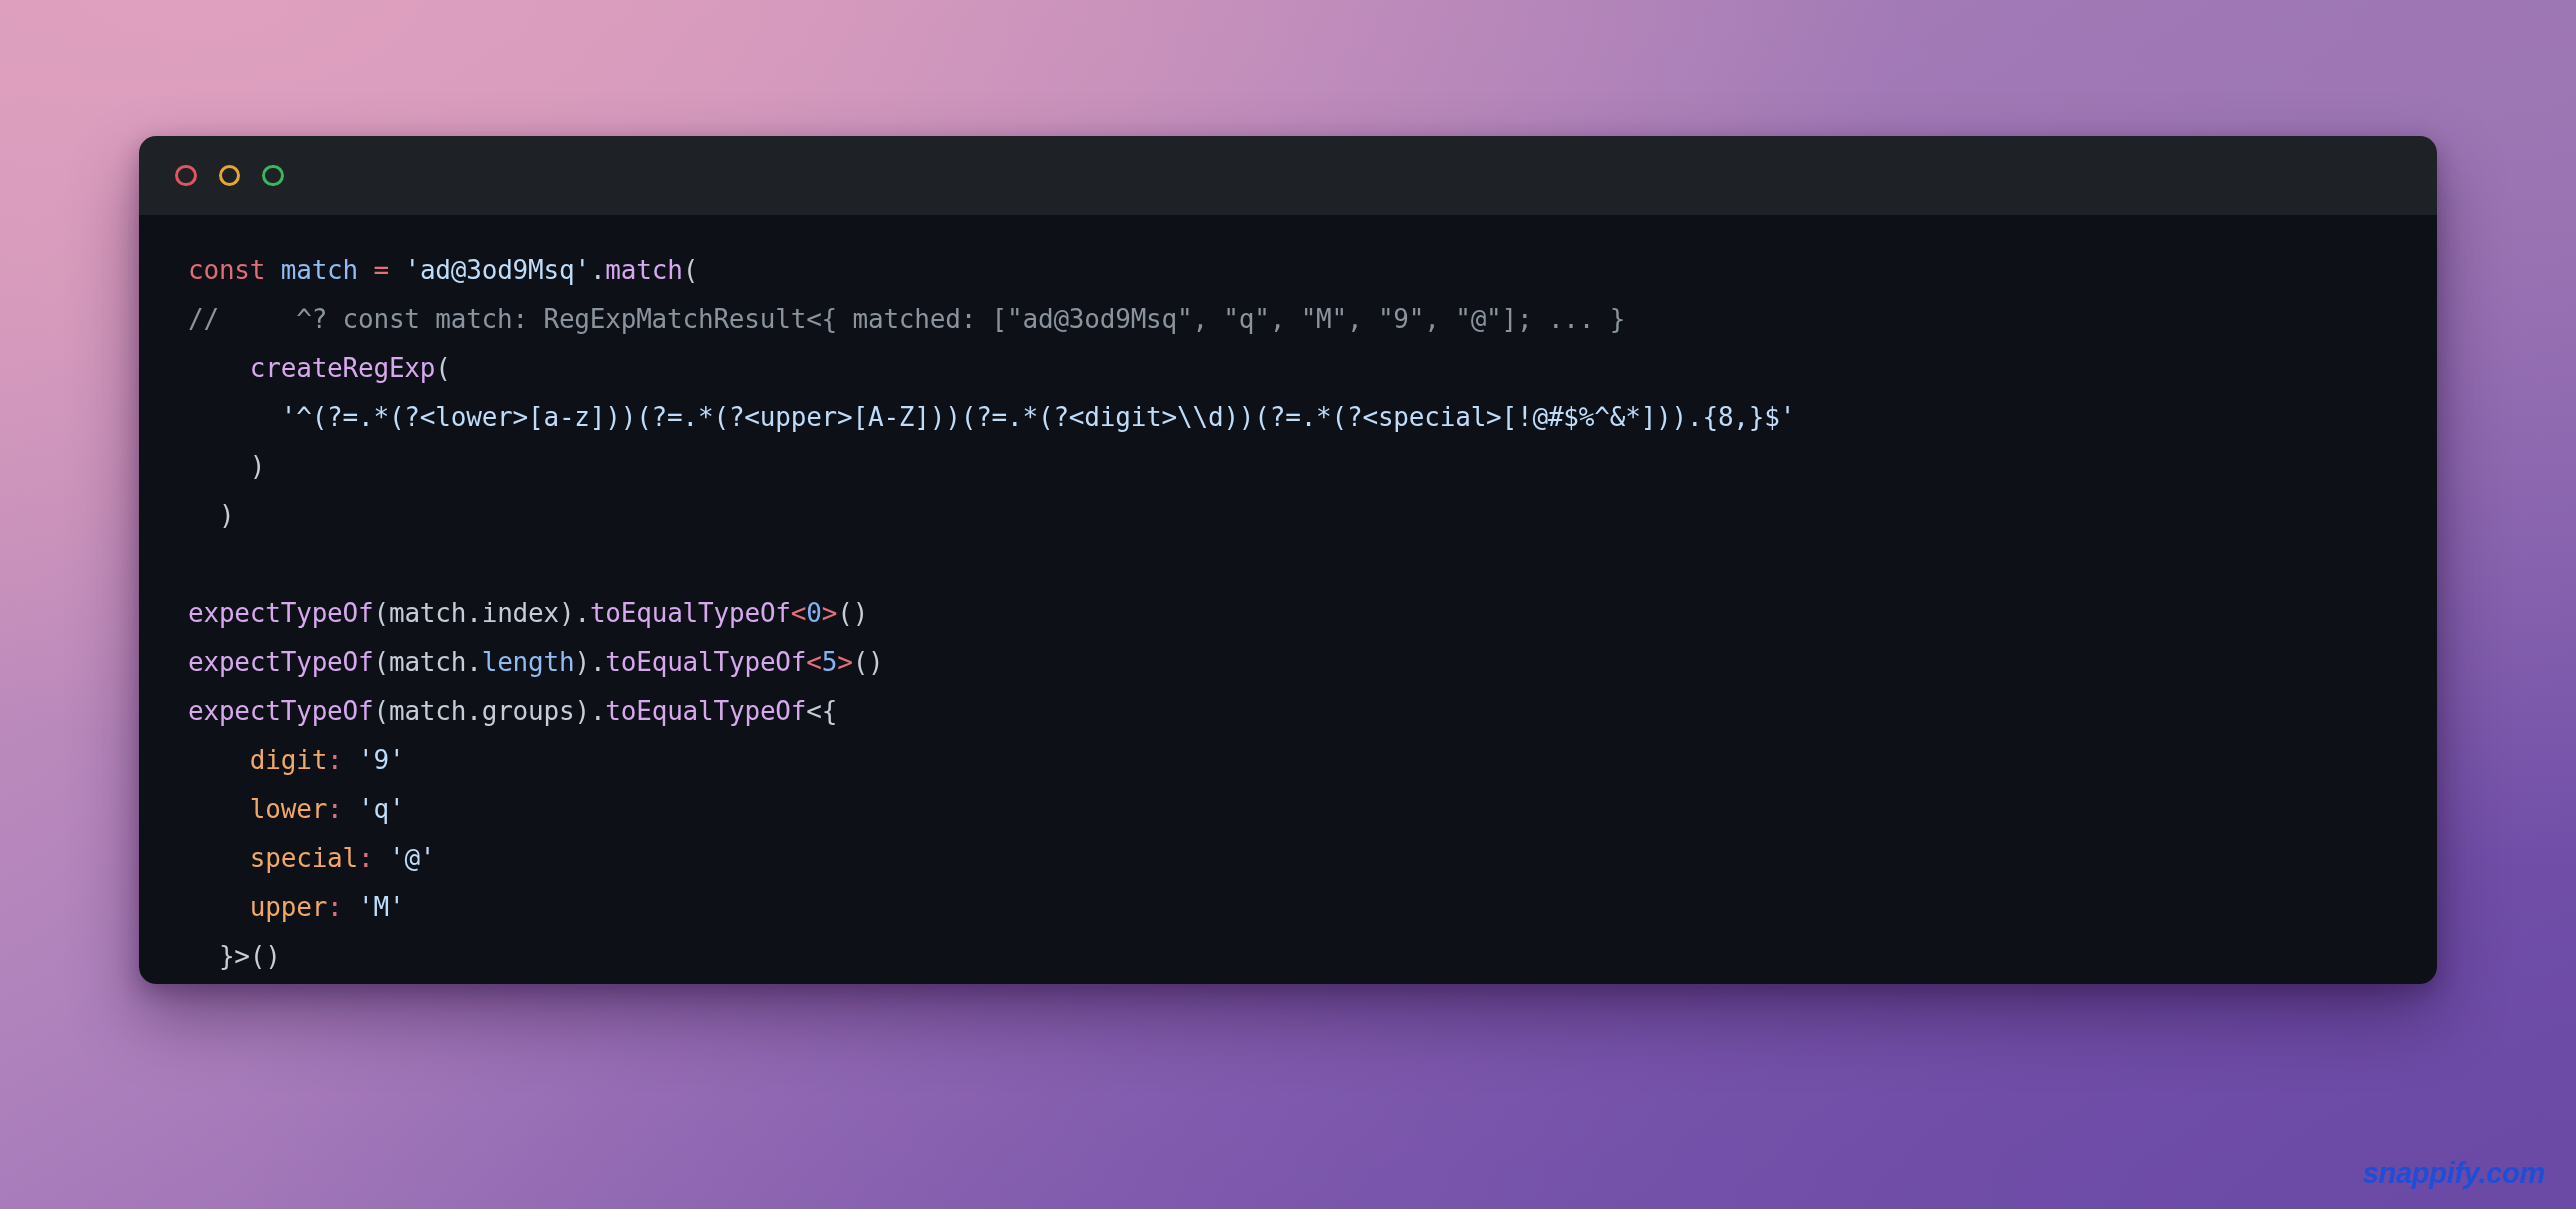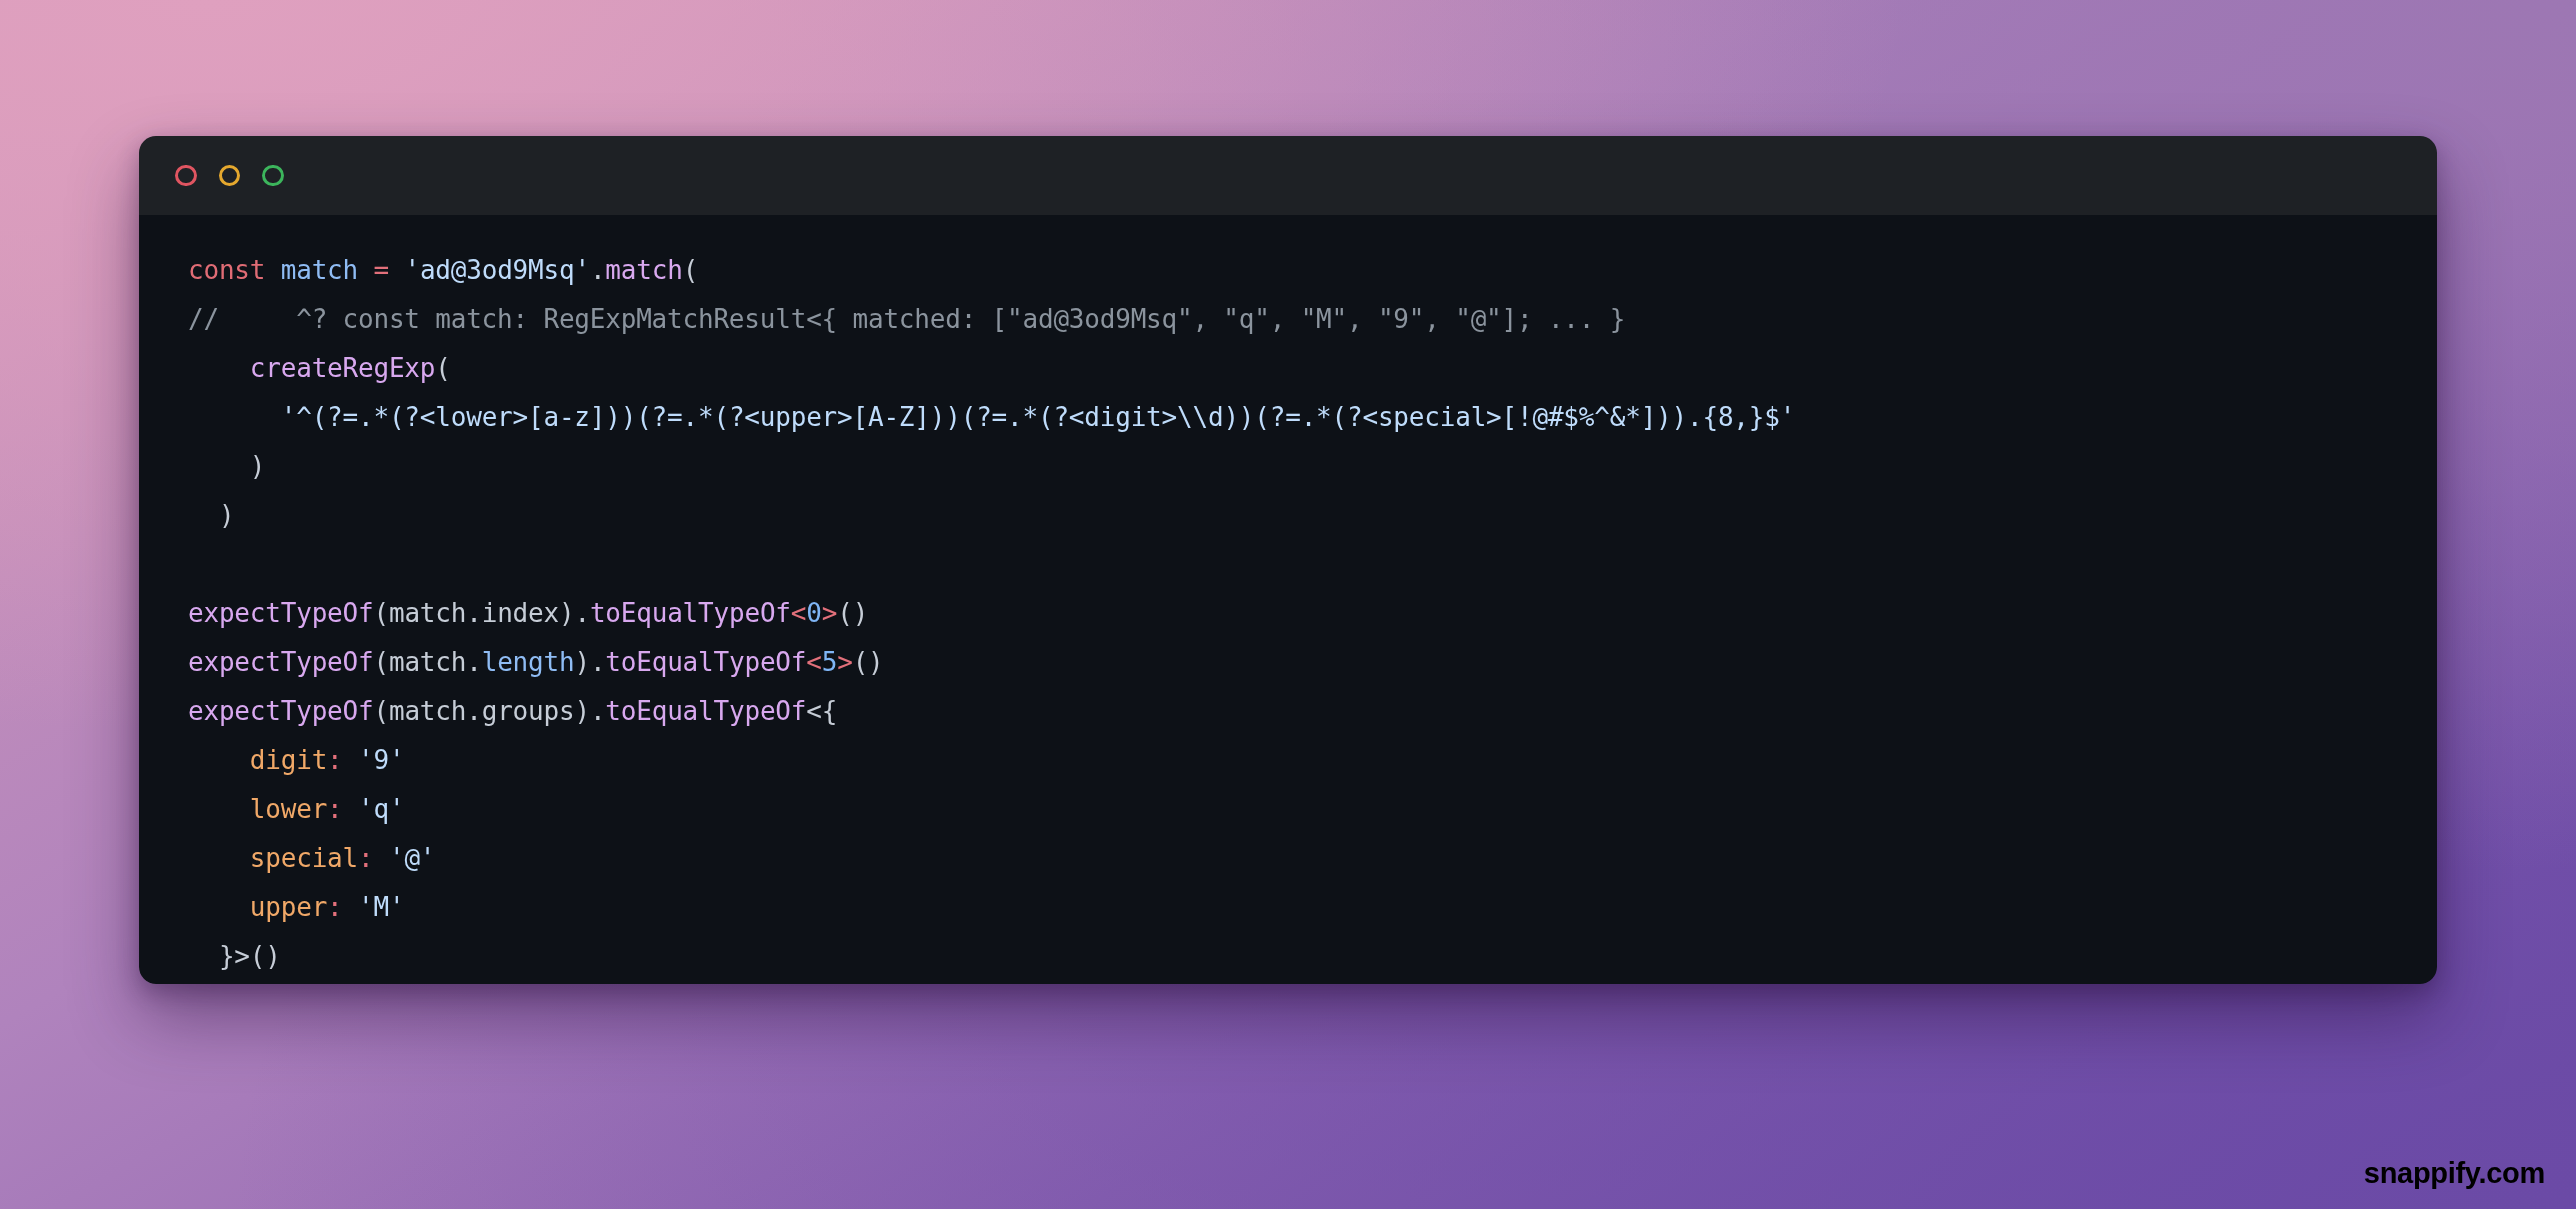--- a/index.html
+++ b/index.html
@@ -79,22 +79,23 @@
   .com     { color:#8b949e; }   
   .regex   { color:#bfdcfb; }
 
   
   #watermark {
     position:absolute;
     right:31px; bottom:19px;
     font-family:"Liberation Sans", sans-serif;
     font-size:29px;
     font-weight:bold;
-    color:#000000;
+    color:#1d4ed8;
     letter-spacing:-0.3px;
+    font-style:italic;
   }
 </style>
 </head>
 <body>
 
 <div id="window">
 
   <div id="titlebar">
     <div class="dots">
       <span class="dot red" style="border-color: rgb(224, 85, 97);"></span>

